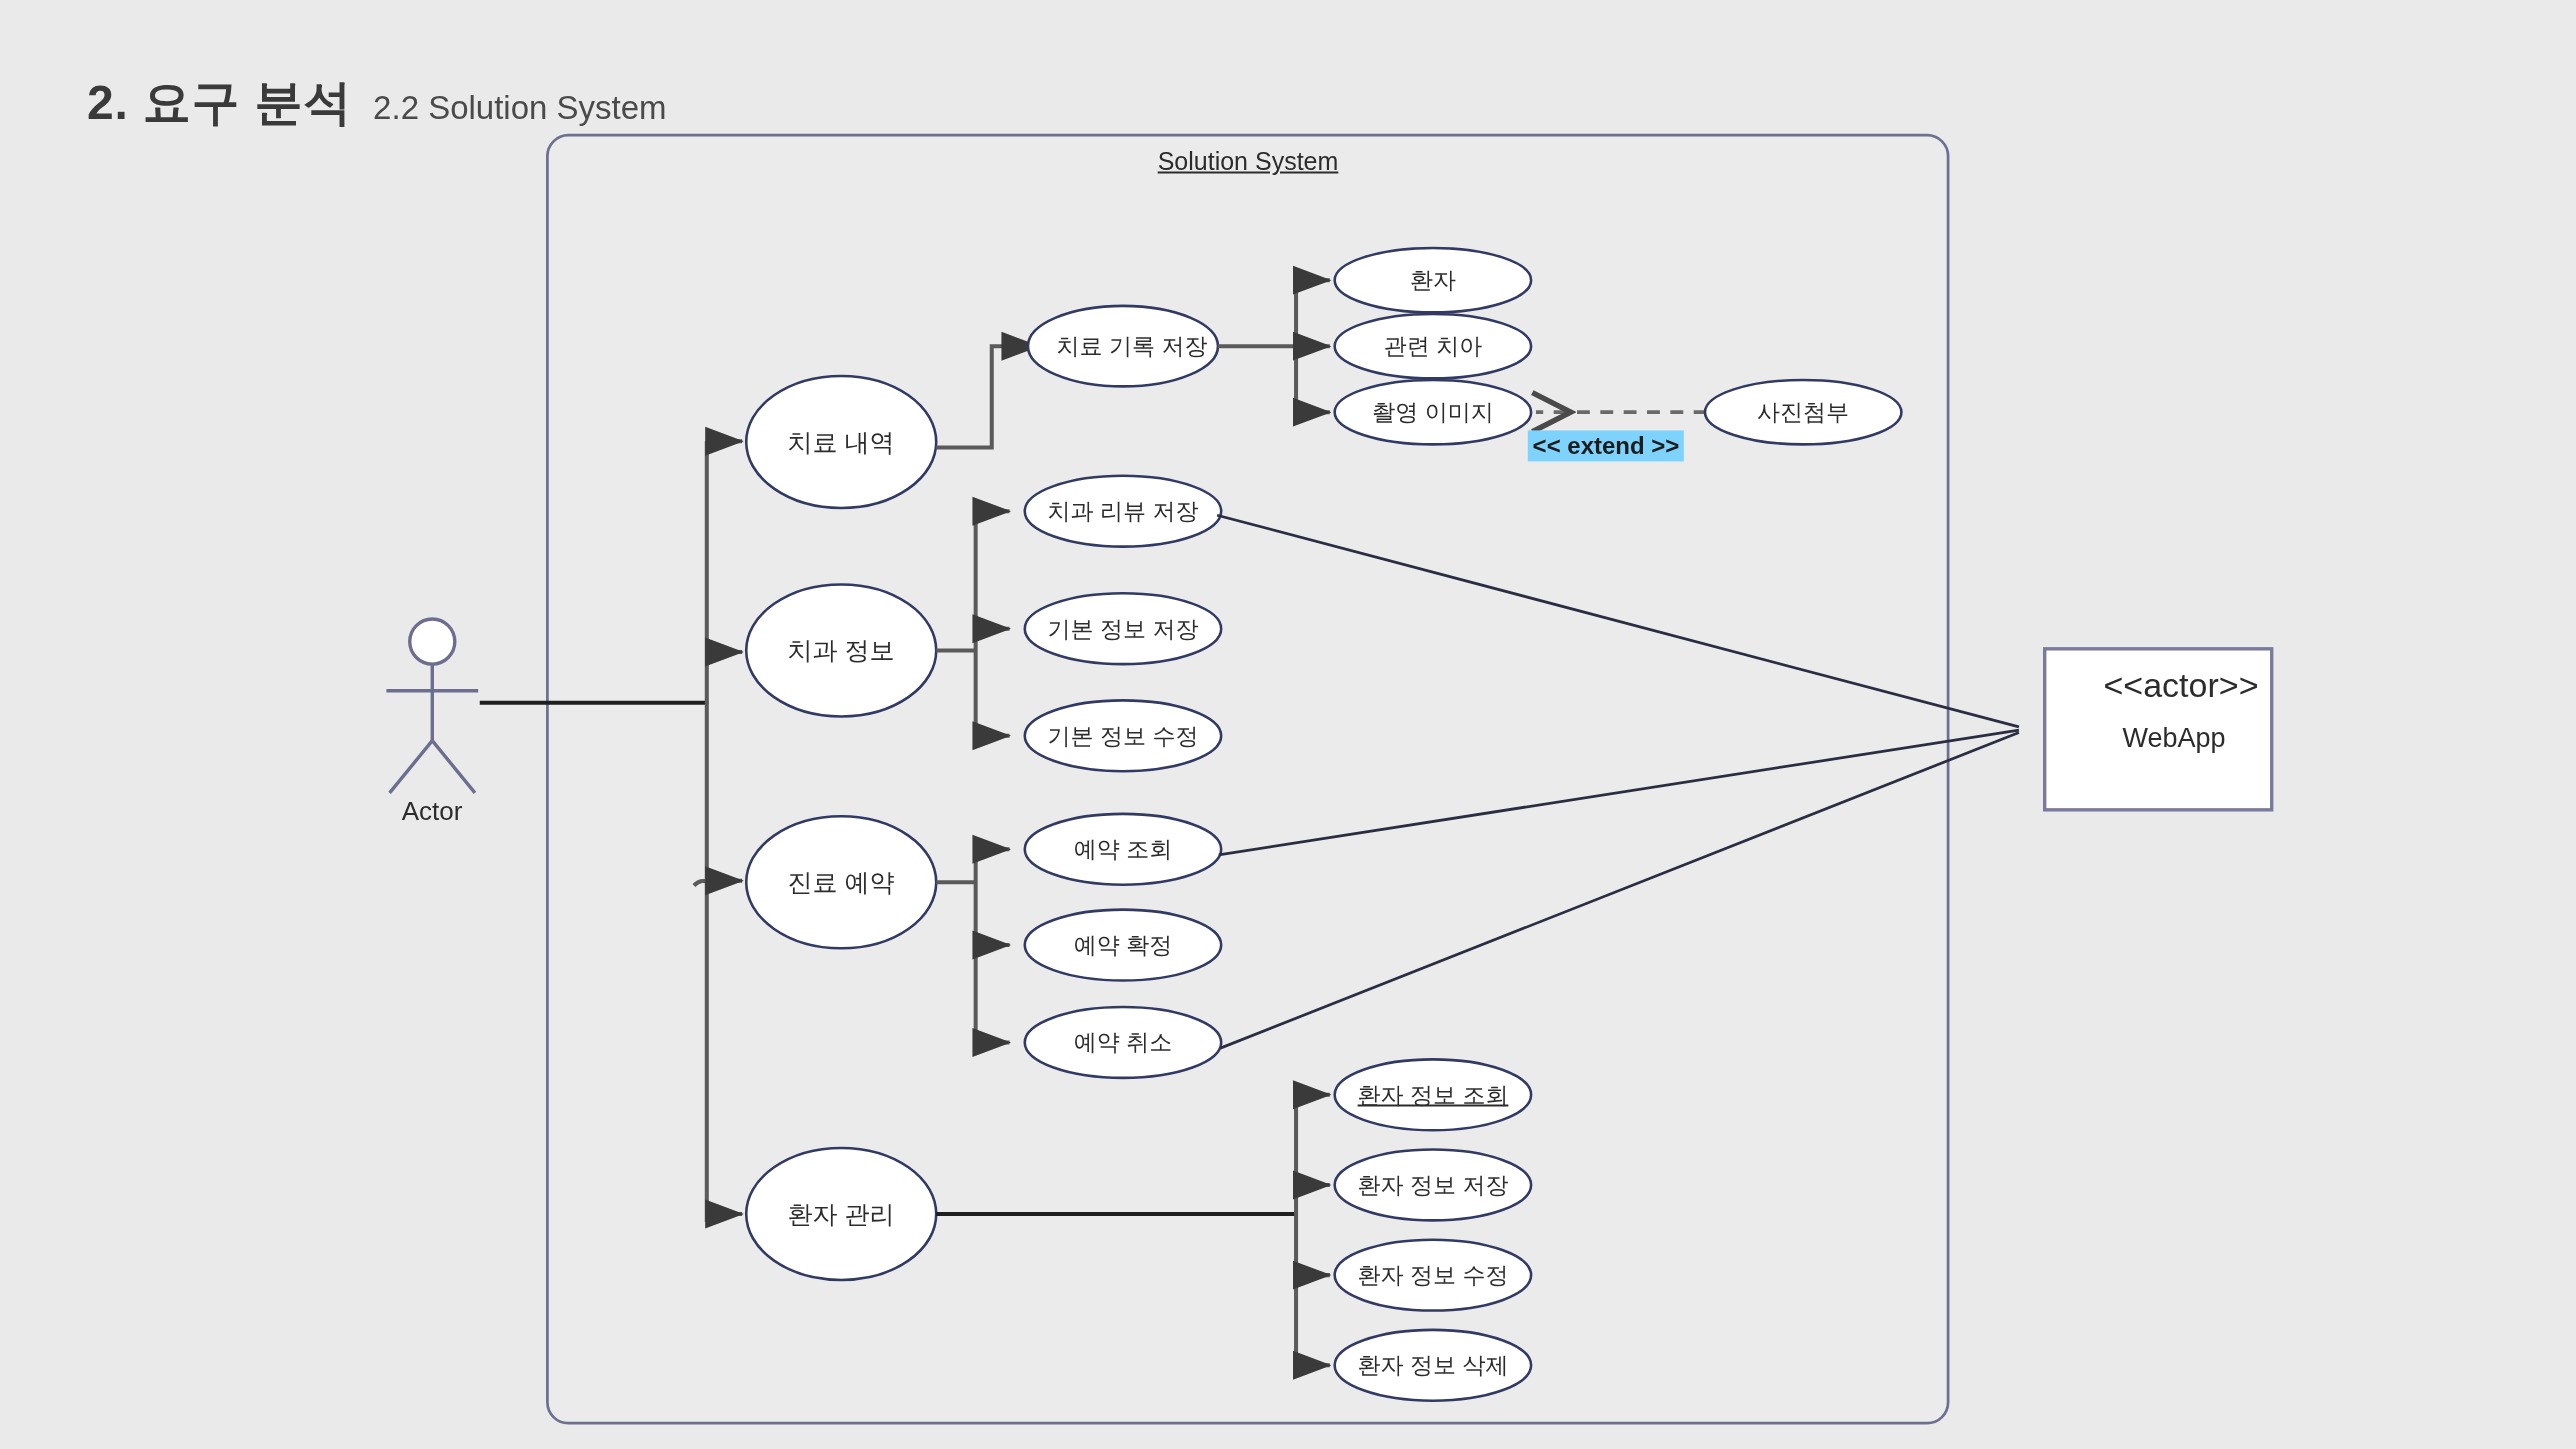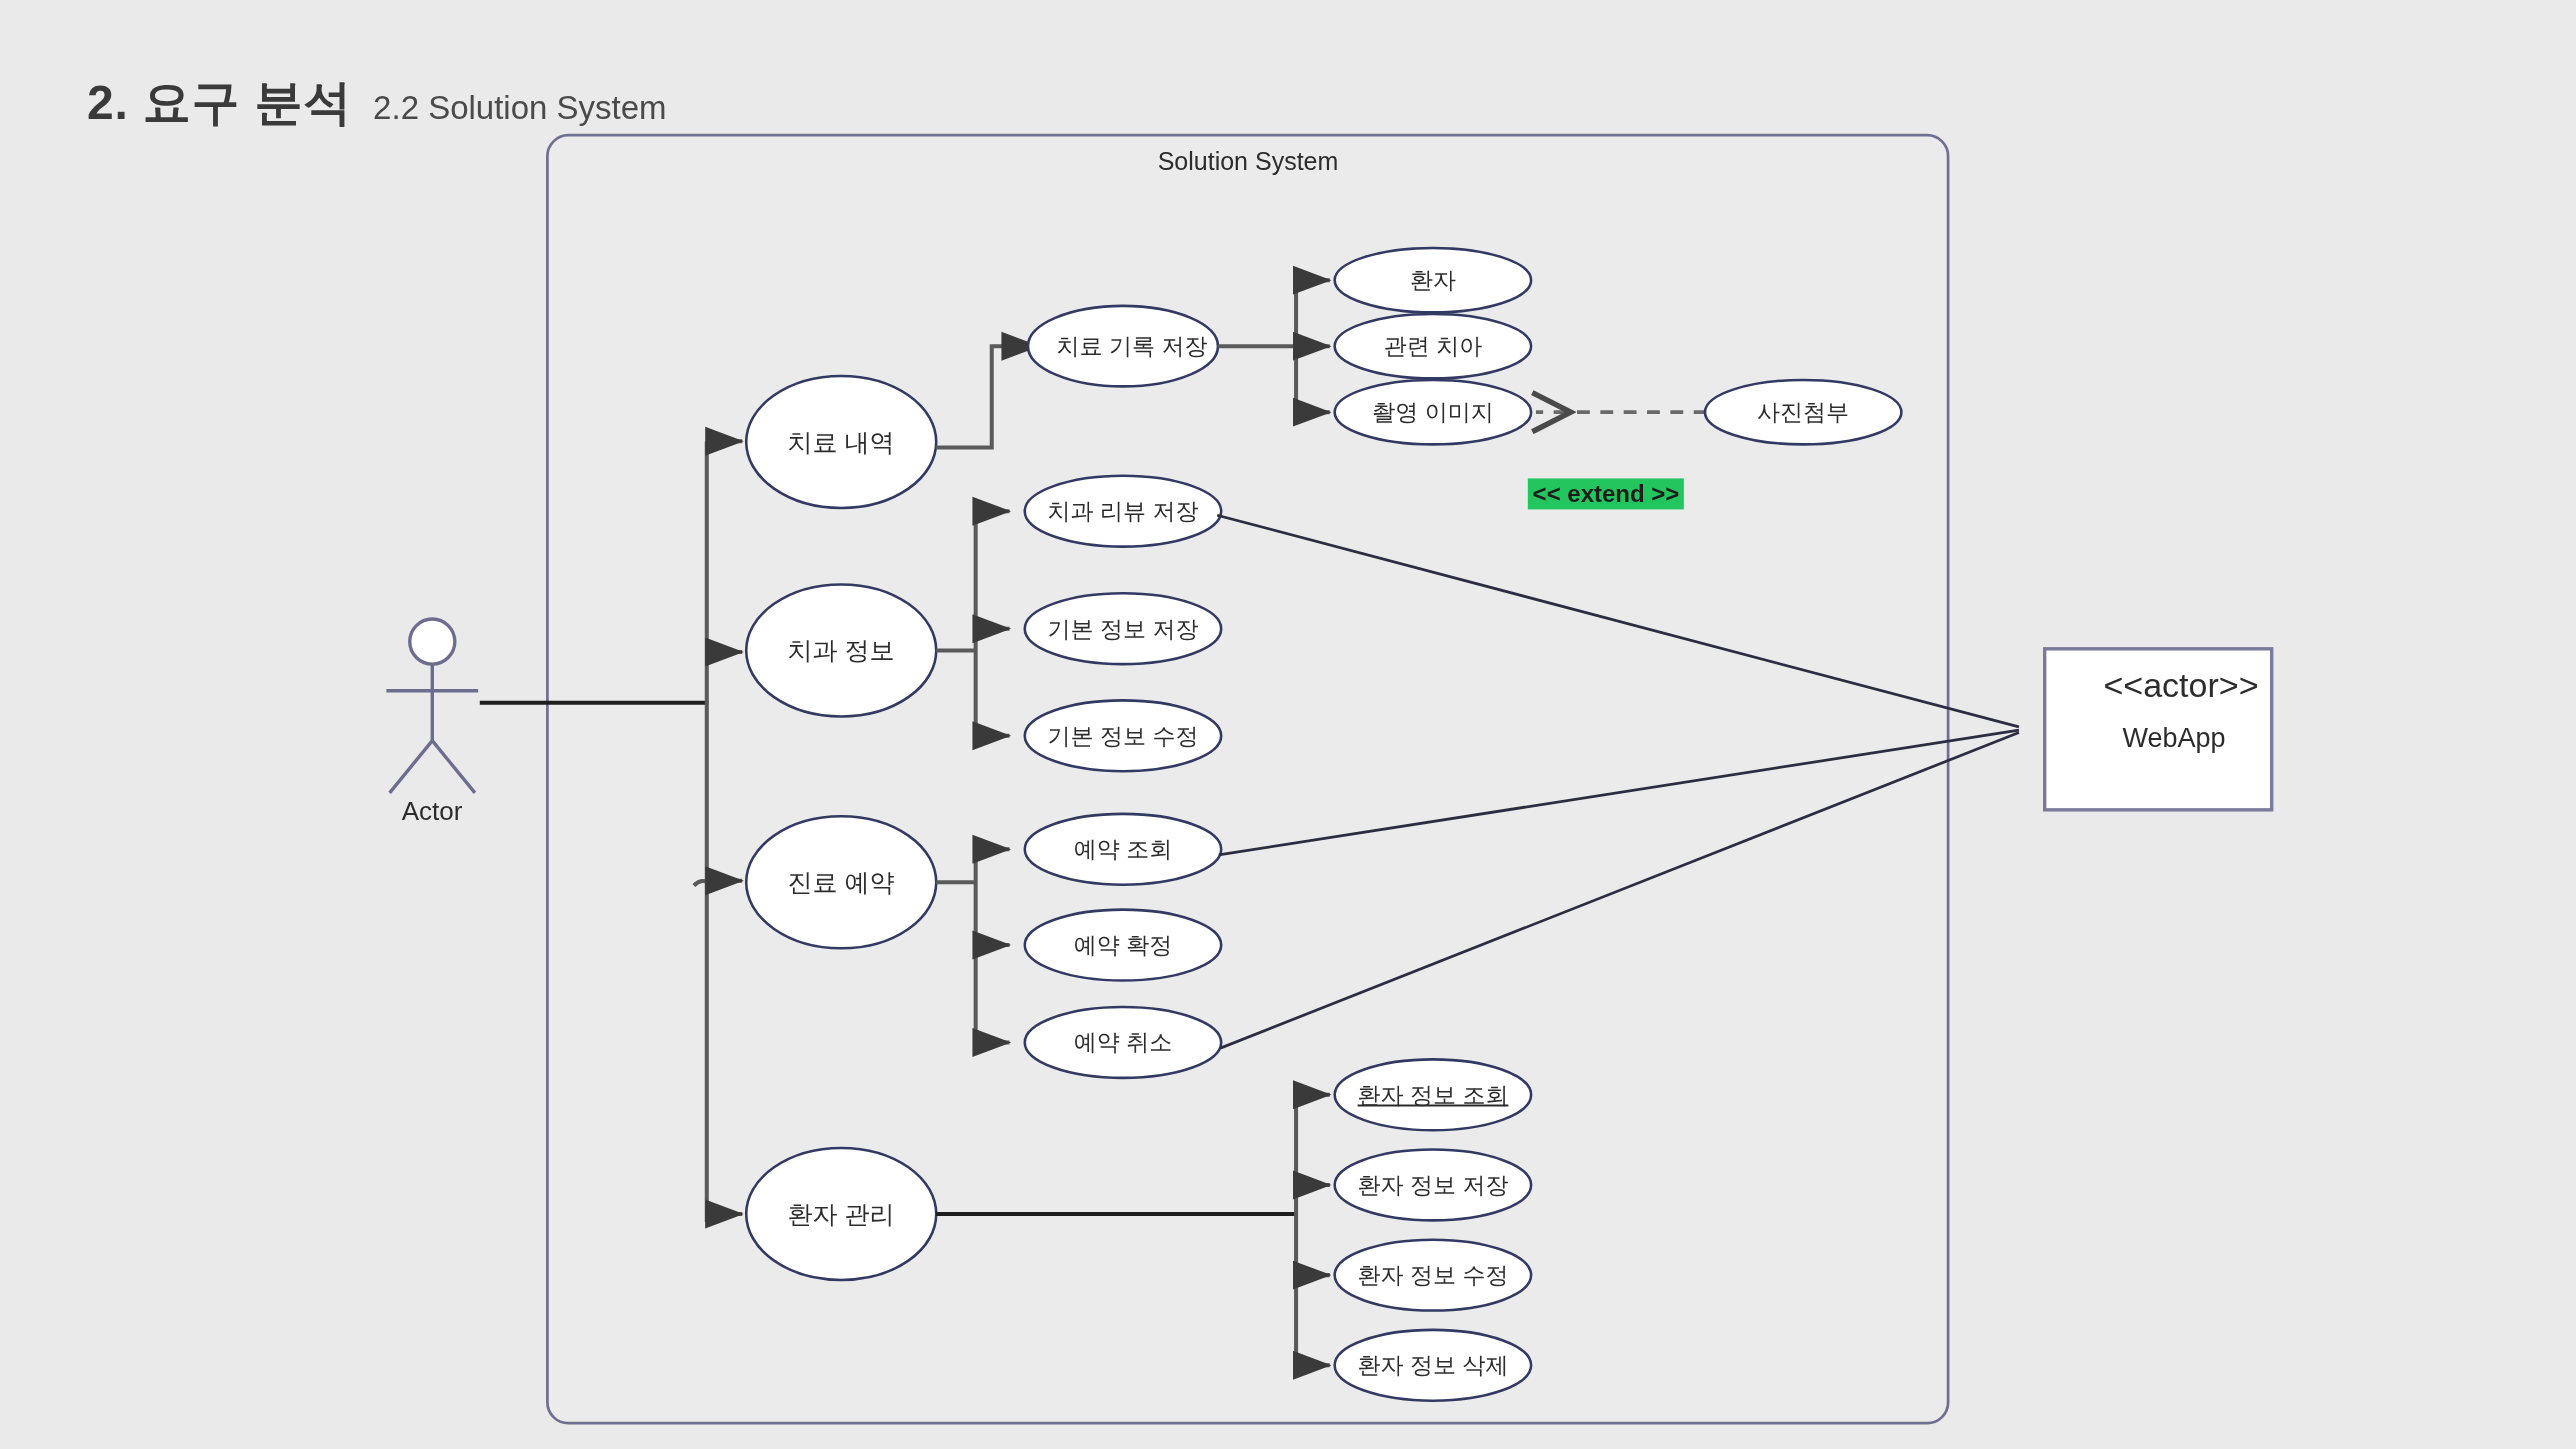--- a/index.html
+++ b/index.html
@@ -51,29 +51,28 @@
   .lbl {
     position: absolute;
     white-space: nowrap;
     color: #2c2c2c;
     transform: translate(-50%, -50%);
     text-align: center;
     pointer-events: none;
   }
   .uc-label { font-size: 23px; }
   .uc-label-main { font-size: 25px; }
-  .boundary-title { font-size: 25px; color: #2c2c2c; }
+  .boundary-title { font-size: 25px; color: #2c2c2c; text-decoration: underline; }
   .actor-label { font-size: 26px; color: #2c2c2c; }
   .extend-label {
     font-size: 24px;
     font-weight: 700;
     color: #1c1c1c;
-    background: #22c55e;
+    background: #7dd3fc;
     padding: 1.6px 4.8px;
-    margin-top: 48px;
   }
   .webapp-line1 { font-size: 34px; color: #2c2c2c; margin-left: 23px; }
   .webapp-line2 { font-size: 27px; color: #2c2c2c; }
 </style>
 </head>
 <body>
 
 <div id="heading">
   <span class="h-main">2.  요구 분석</span>
   <span class="h-sub">2.2 Solution System</span>

